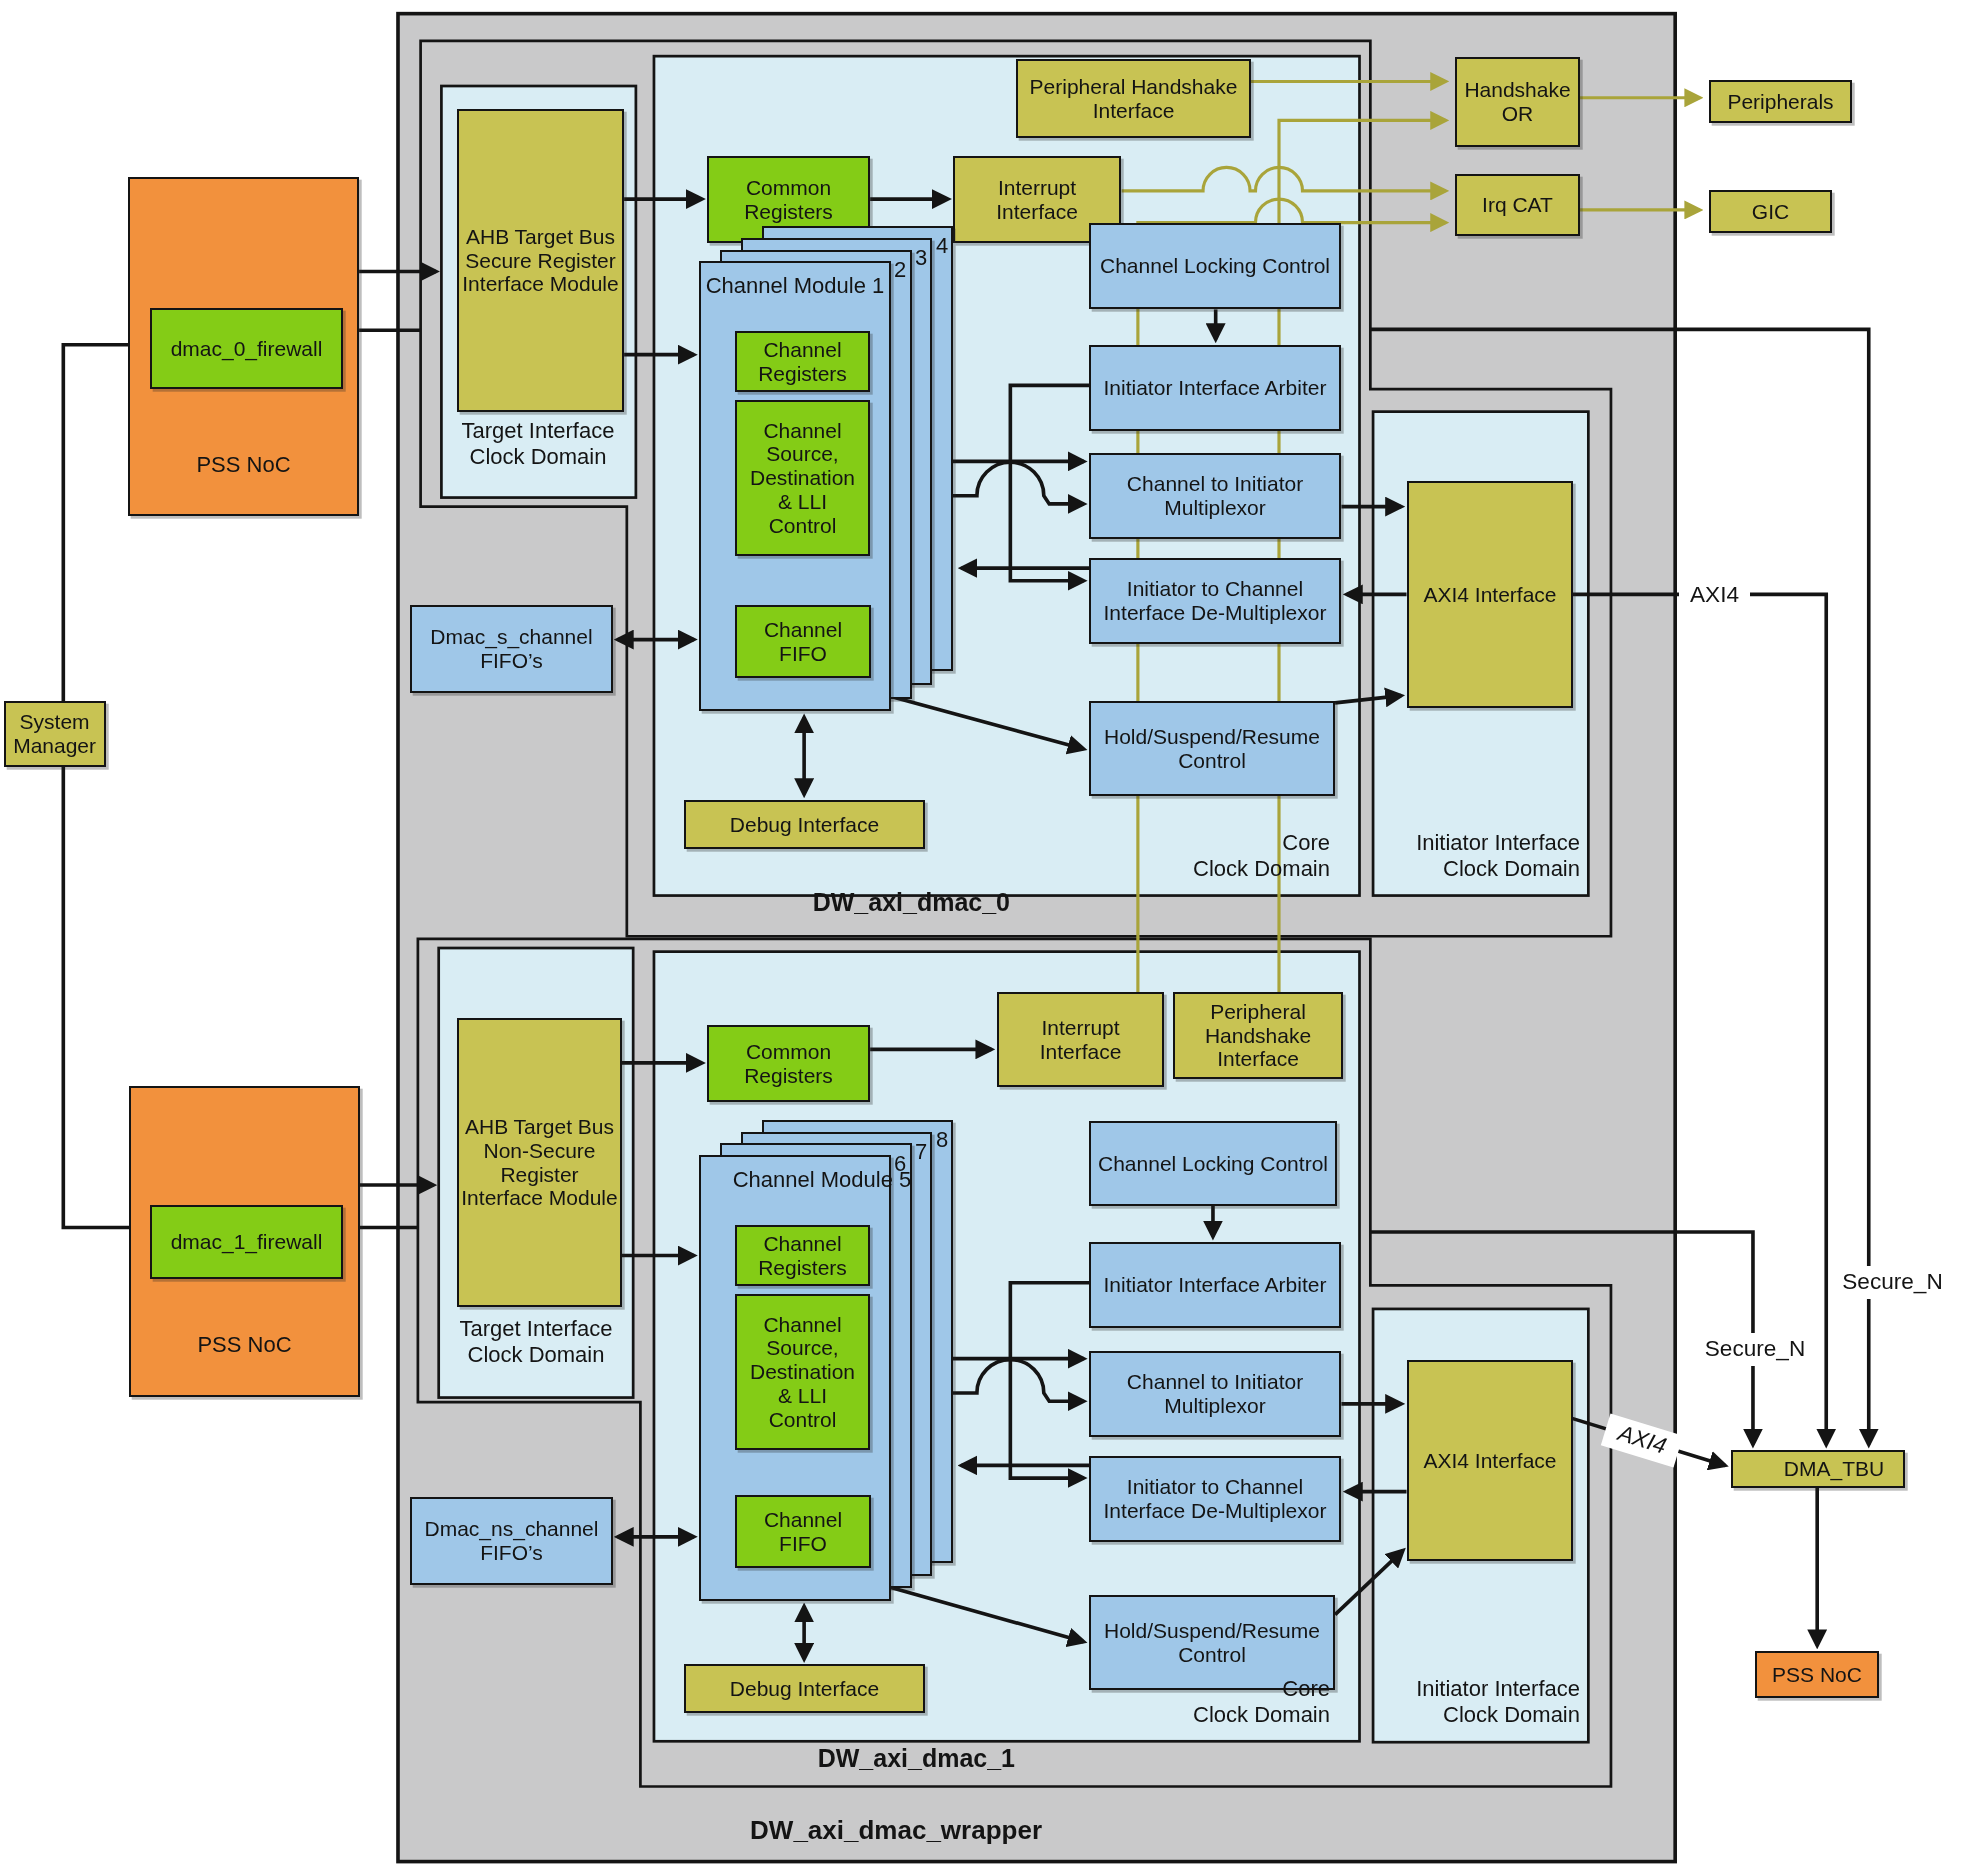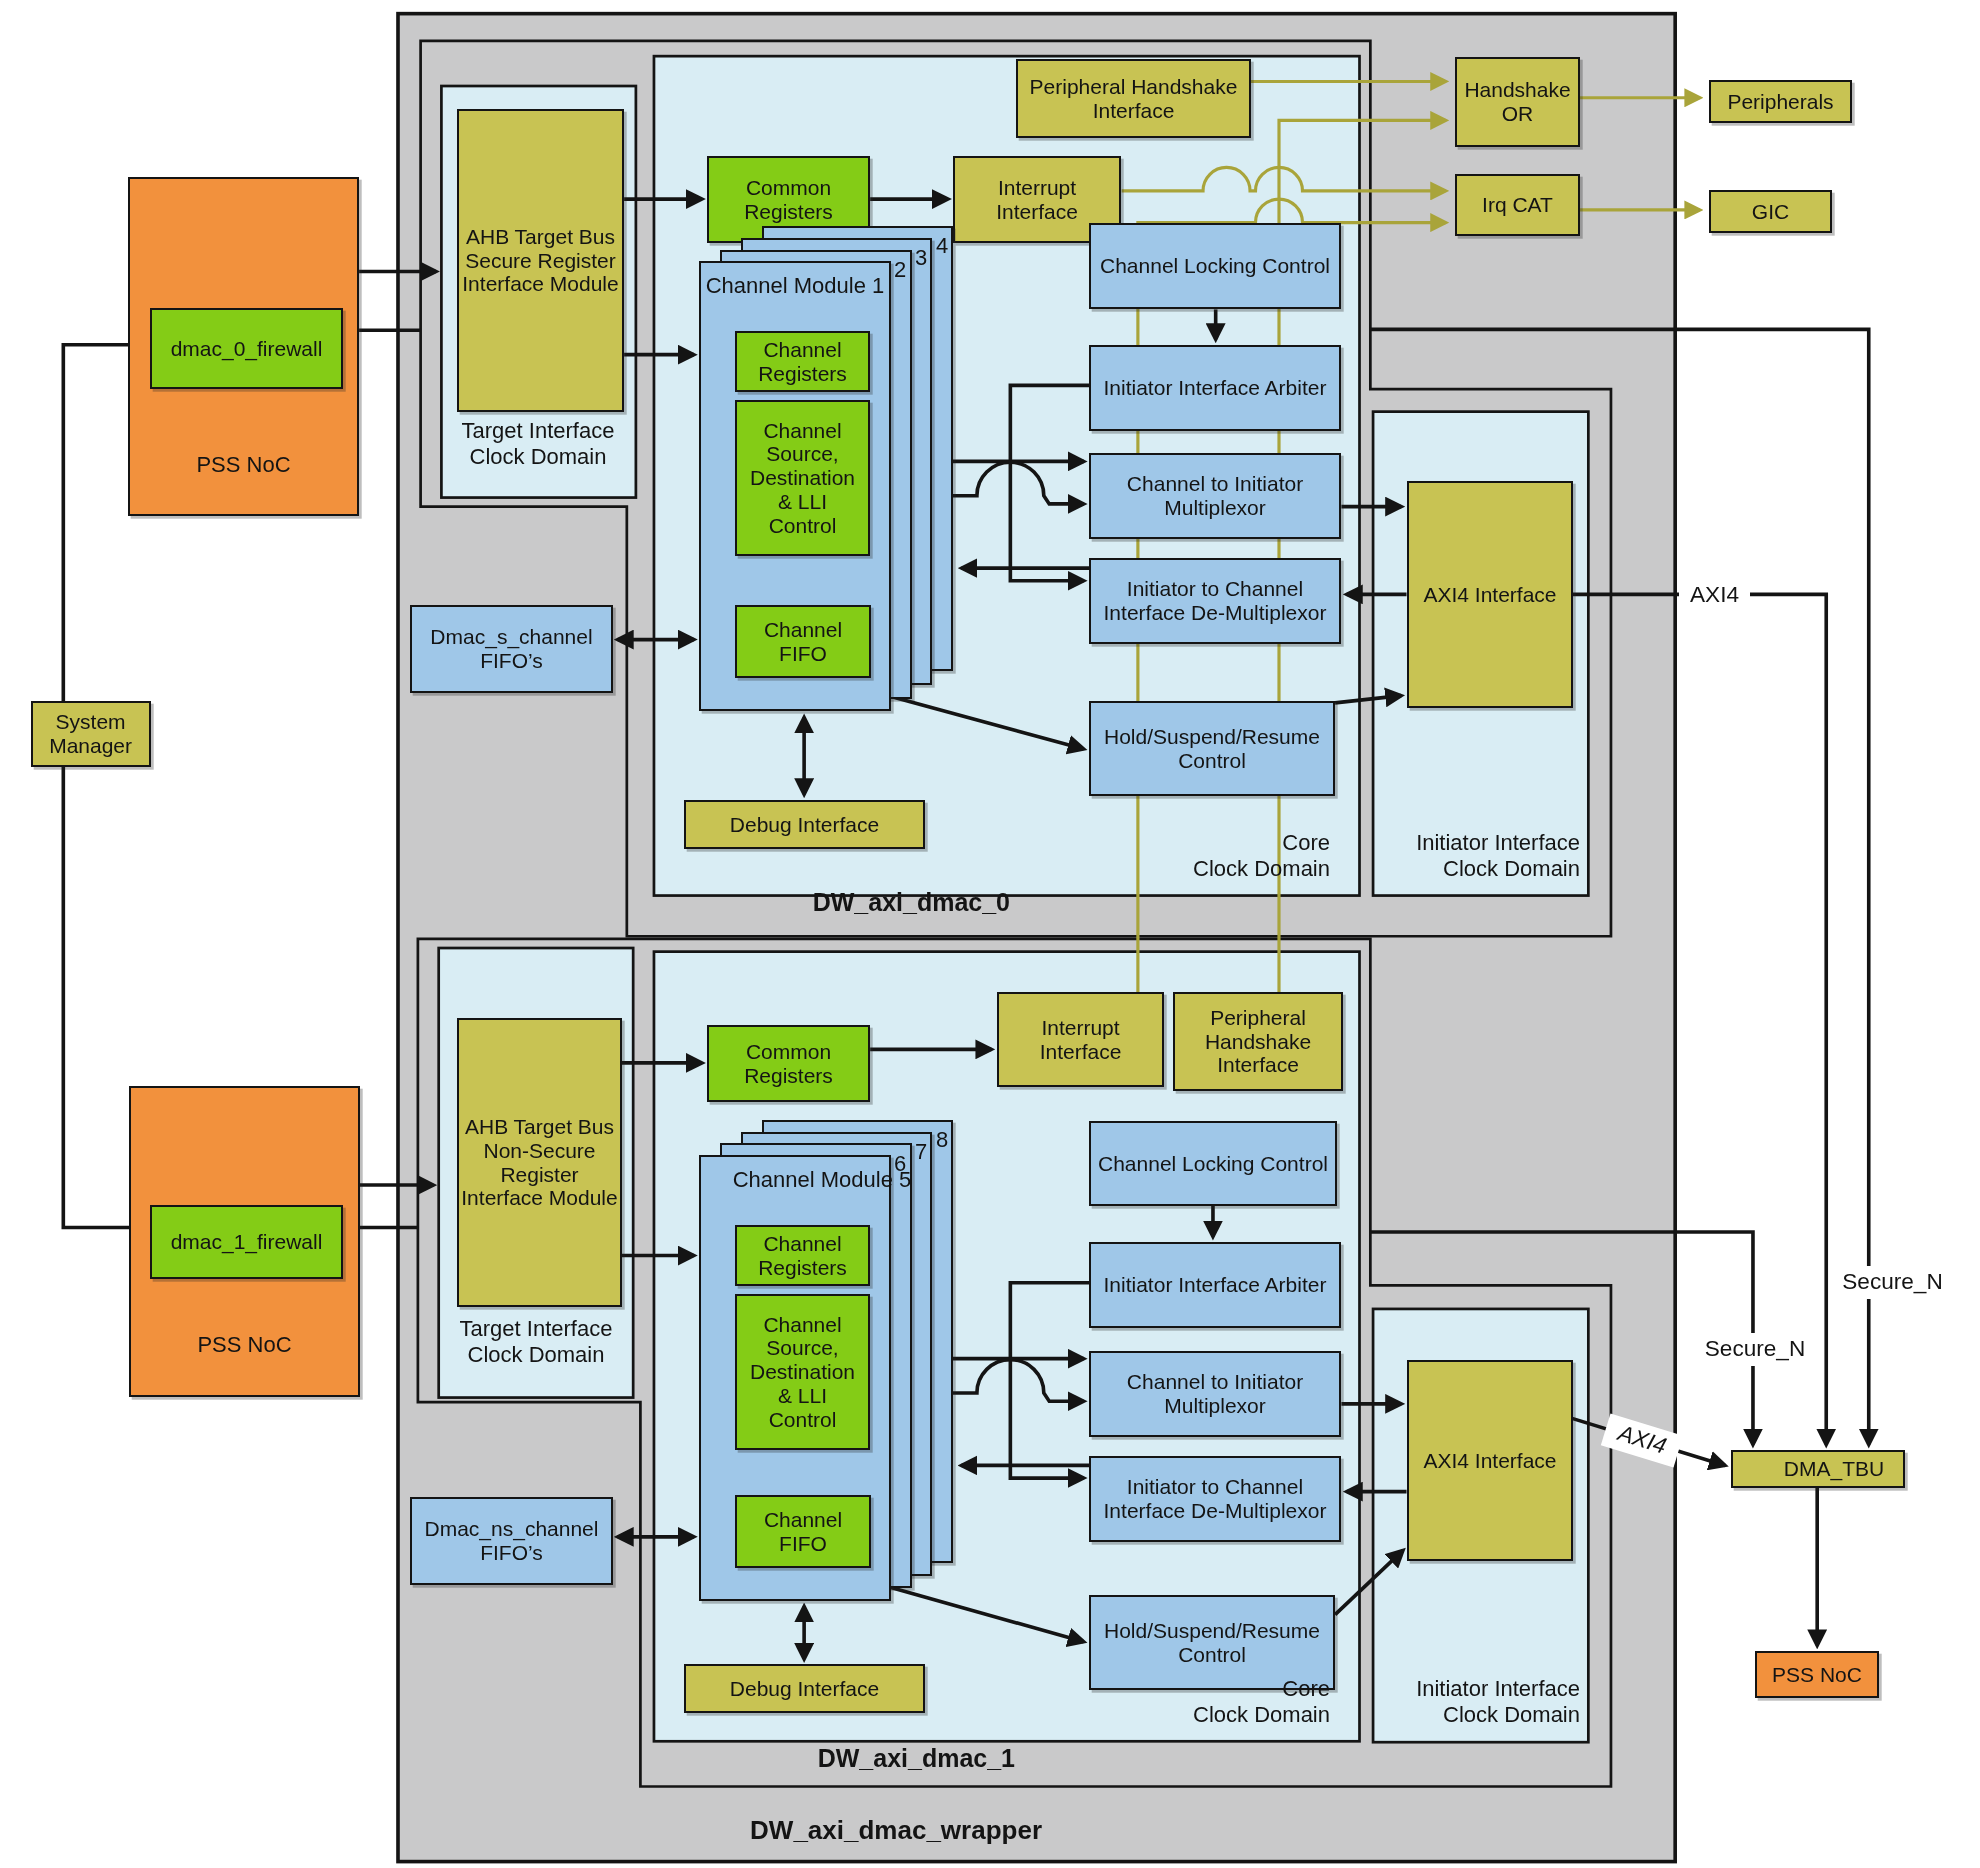--- a/index.html
+++ b/index.html
@@ -97,40 +97,40 @@
         <path d="M 1414 1097 L 1414 133 L 1598 133" fill="none" stroke="#a9a43a" stroke-width="3.5" marker-end="url(#ao-e)"></path>
         <path d="M 1746 108 L 1879 108" fill="none" stroke="#a9a43a" stroke-width="3.5" marker-end="url(#ao-e)"></path>
         <path d="M 1746 232 L 1879 232" fill="none" stroke="#a9a43a" stroke-width="3.5" marker-end="url(#ao-e)"></path>
       </g>
   </svg>
   <div id="node-layer">
       <div class="node orange" style="left: 128px; top: 177px; width: 231px; height: 339px;"></div>
       <div class="node orange" style="left: 129px; top: 1086px; width: 231px; height: 311px;"></div>
       <div class="node yellow" style="left: 150px; top: 308px; width: 193px; height: 81px;">dmac_0_firewall</div>
       <div class="node yellow" style="left: 150px; top: 1205px; width: 193px; height: 74px;">dmac_1_firewall</div>
-      <div class="node olive" style="left: 3.6px; top: 701px; width: 120px; height: 66px; margin-left: 27px;">System
+      <div class="node olive" style="left: 3.6px; top: 701px; width: 102px; height: 66px;">System
 Manager</div>
       <div class="node olive" style="left: 457px; top: 109px; width: 167px; height: 303px;">AHB Target Bus
 Secure Register
 Interface Module</div>
       <div class="node olive" style="left: 457px; top: 1018px; width: 165px; height: 289px;">AHB Target Bus
 Non-Secure
 Register
 Interface Module</div>
       <div class="node yellow" style="left: 707px; top: 156px; width: 163px; height: 87px;">Common
 Registers</div>
       <div class="node yellow" style="left: 707px; top: 1025px; width: 163px; height: 77px;">Common
 Registers</div>
       <div class="node olive" style="left: 1016px; top: 59px; width: 235px; height: 79px;">Peripheral Handshake
 Interface</div>
       <div class="node olive" style="left: 953px; top: 156px; width: 168px; height: 87px;">Interrupt
 Interface</div>
       <div class="node olive" style="left: 997px; top: 992px; width: 167px; height: 95px;">Interrupt
 Interface</div>
-      <div class="node olive" style="left: 1173px; top: 992px; width: 170px; height: 99px;">Peripheral
+      <div class="node olive" style="left: 1173px; top: 992px; width: 170px; height: 87px;">Peripheral
 Handshake
 Interface</div>
       <div class="node blue" style="left: 762px; top: 226px; width: 191px; height: 445px;"></div>
       <div class="node blue" style="left: 741px; top: 238px; width: 191px; height: 447px;"></div>
       <div class="node blue" style="left: 720px; top: 250px; width: 192px; height: 449px;"></div>
       <div class="node blue" style="left: 699px; top: 261px; width: 192px; height: 450px;"></div>
       <div class="node yellow" style="left: 735px; top: 331px; width: 135px; height: 61px;">Channel
 Registers</div>
       <div class="node yellow" style="left: 735px; top: 400px; width: 135px; height: 156px;">Channel
 Source,

